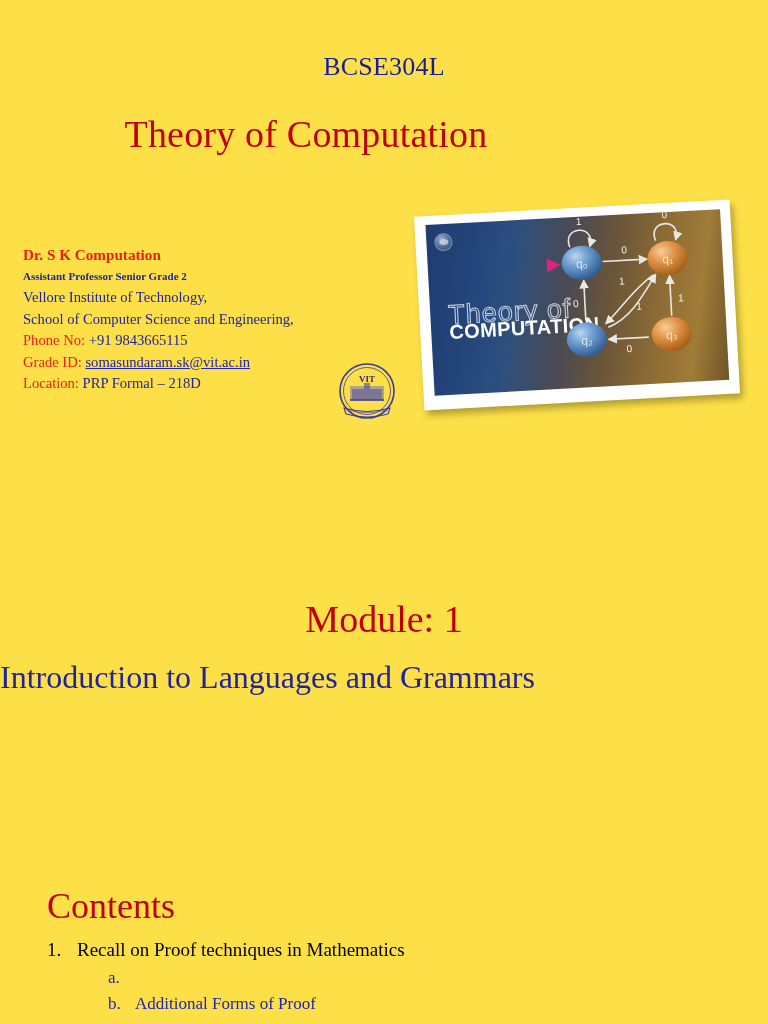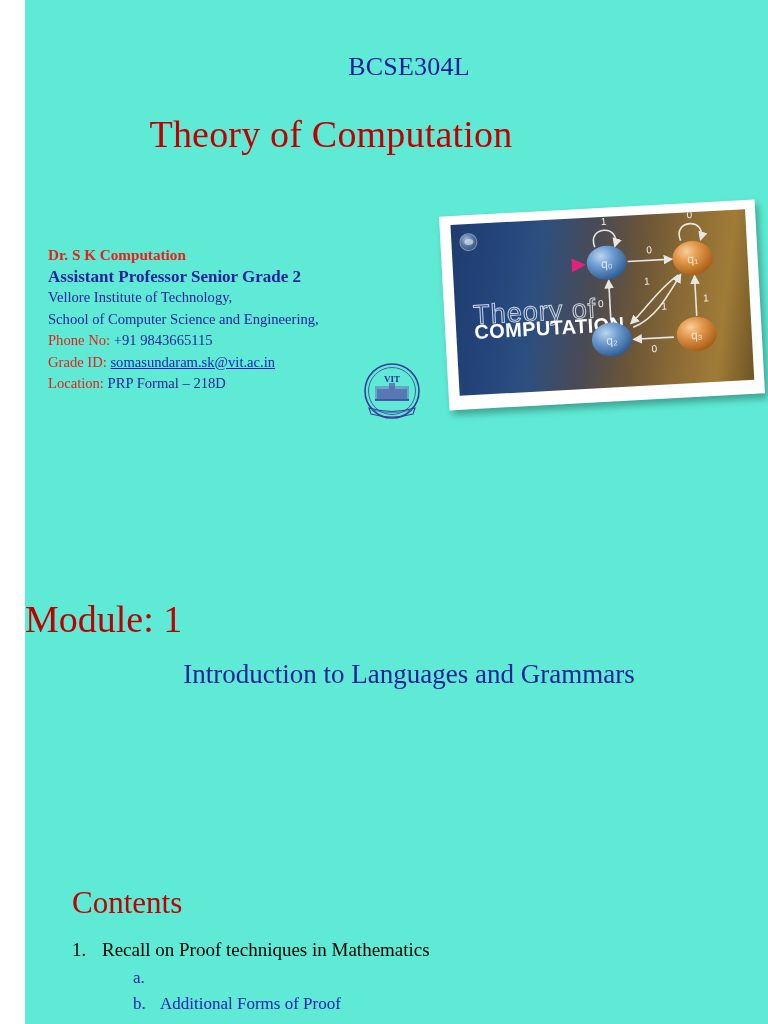--- a/index.html
+++ b/index.html
@@ -12,22 +12,21 @@
     height: 1024px;
     position: relative;
     overflow: hidden;
     font-family: "Liberation Serif", serif;
     color: #000000;
   }
 
   .page {
     position: absolute;
     inset: 0;
-    background: #5eead4;
-    margin-left: 25px;
+    background: #fde047;
   }
 
   
   .course-code {
     position: absolute;
     top: 52px;
     left: 0;
     width: 768px;
     text-align: center;
     font-size: 26px;
@@ -55,21 +54,21 @@
     line-height: 21.5px;
   }
   .instructor .name {
     color: #e8201a;
     font-weight: bold;
     font-size: 15.2px;
   }
   .instructor .designation {
     color: #22229c;
     font-weight: bold;
-    font-size: 17px;
+    font-size: 11px;
   }
   .instructor .addr {
     color: #22229c;
   }
   .lbl { color: #e8201a; }
   .val { color: #22229c; }
   .maillink {
     color: #2222b4;
     text-decoration: underline;
   }
@@ -165,39 +164,40 @@
     height: 100%;
   }
   .automaton svg { display: block; }
 
   
   .module-title {
     position: absolute;
     top: 597px;
     left: 0;
     width: 768px;
+    text-align: center;
     font-size: 38px;
     color: #c00000;
   }
   .module-sub {
     position: absolute;
     top: 659px;
     left: 0;
     width: 768px;
-    text-align: center;
-    font-size: 27px;
+    text-align: left;
+    font-size: 32px;
     color: #22229c;
   }
 
   
   .contents-heading {
     position: absolute;
     left: 47px;
     top: 885px;
-    font-size: 31px;
+    font-size: 36px;
     color: #c00000;
   }
   .contents-list {
     position: absolute;
     left: 47px;
     top: 936px;
     width: 620px;
   }
   .toc-item {
     display: flex;

